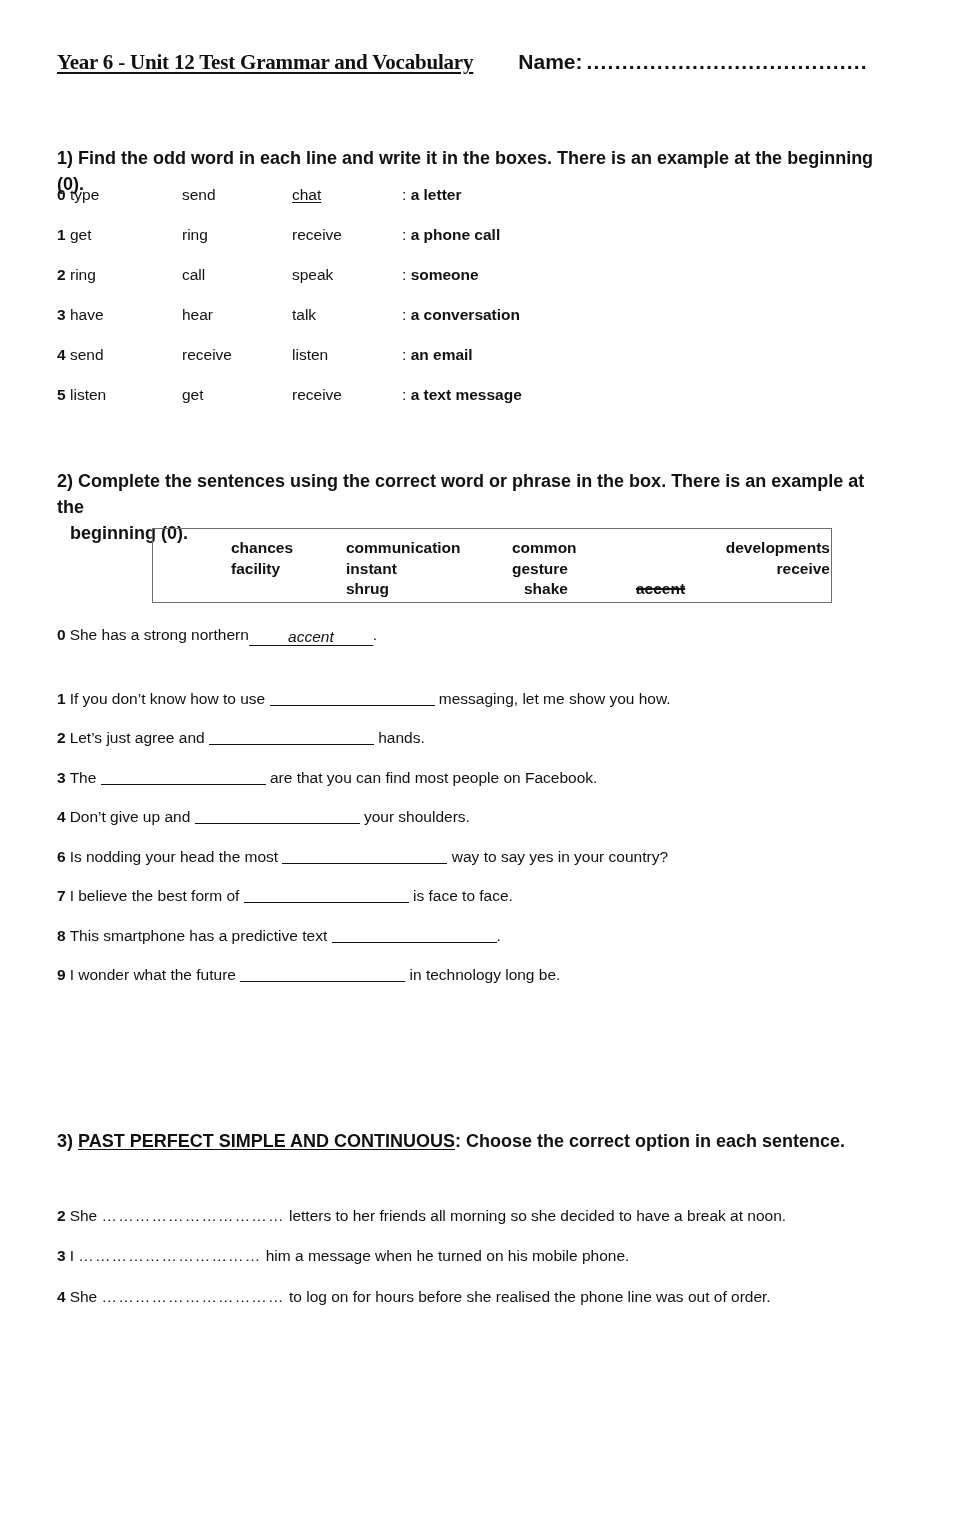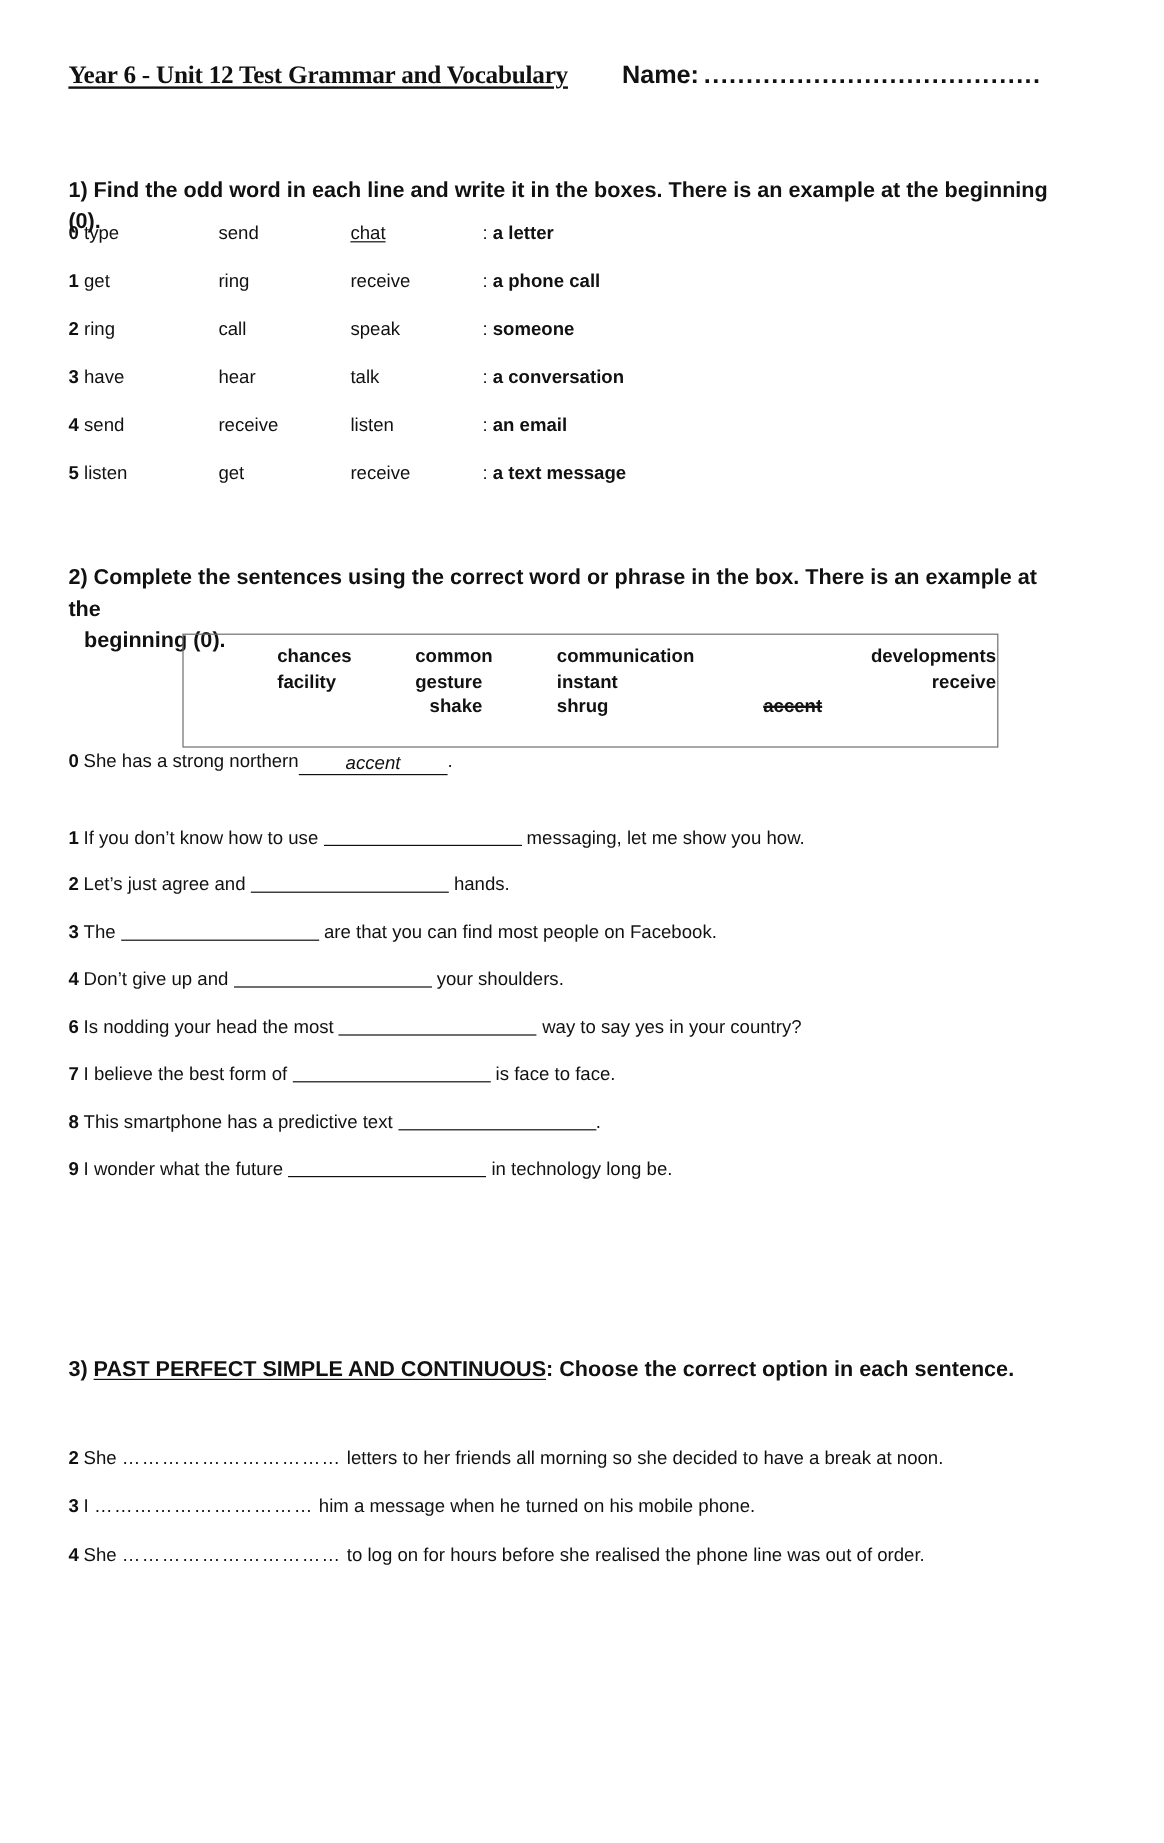--- a/index.html
+++ b/index.html
@@ -97,21 +97,21 @@
   .ex1-ans { flex: 0 0 auto; }
   .ex1-ans b { font-weight: bold; }
   .odd-word { text-decoration: underline; text-underline-offset: 2px; }
 
   
   .wordbox {
     position: absolute;
     left: 152px;
     top: 528px;
     width: 680px;
-    height: 95px;
+    height: 75px;
     border: 1.5px solid #6f6f6f;
     box-sizing: border-box;
   }
   .wordbox-inner {
     padding: 9px 0 0 0;
     display: flex;
     font-size: 15.5px;
     font-weight: bold;
     line-height: 1.33;
   }
@@ -237,29 +237,29 @@
     <span class="cont-indent">beginning (0).</span>
   </div>
 
   <div class="wordbox">
     <div class="wordbox-inner" id="wordbank">
         <div class="wb-col wb-col-1">
           <span>chances</span>
           <span>facility</span>
           <span>&nbsp;</span>
         </div>
+        <div class="wb-col wb-col-3">
+          <span>communication</span>
+          <span>instant</span>
+          <span>shrug</span>
+        </div>
         <div class="wb-col wb-col-2">
           <span>common</span>
           <span>gesture</span>
           <span class="wb-indent">shake</span>
-        </div>
-        <div class="wb-col wb-col-3">
-          <span>communication</span>
-          <span>instant</span>
-          <span>shrug</span>
         </div>
         <div class="wb-col wb-col-4">
           <span>developments</span>
           <span>receive</span>
           <span class="strike" style="text-align: left; padding-left: 6px;">accent</span>
         </div>
       </div>
   </div>
 
   <div class="ex2-list" id="ex2-list">

